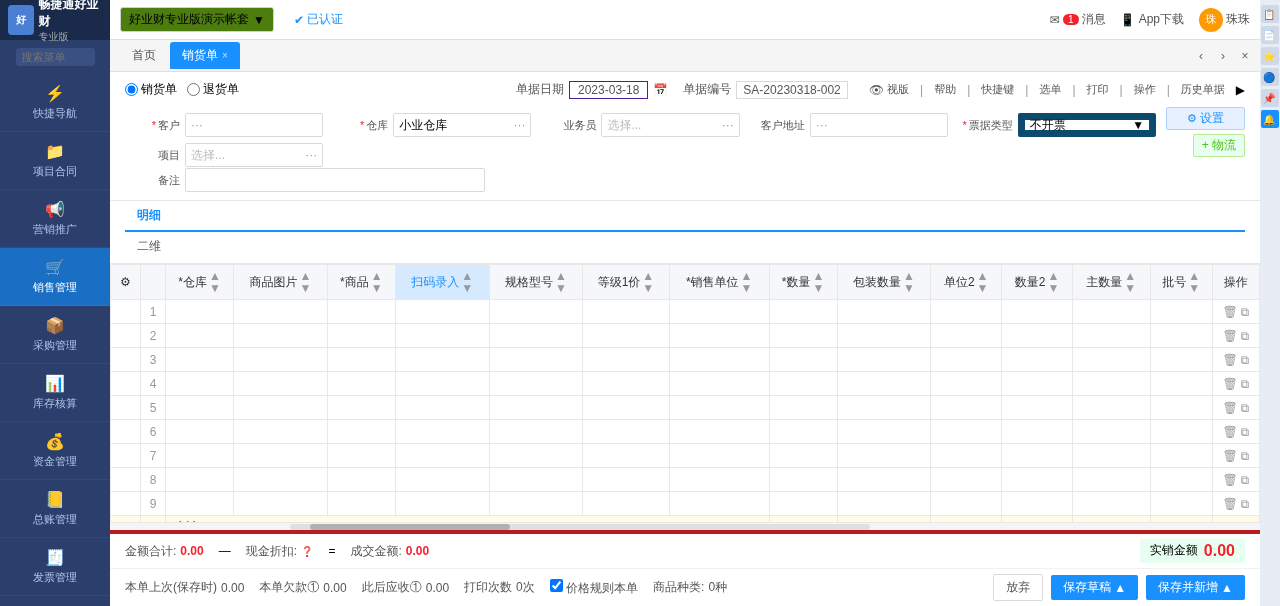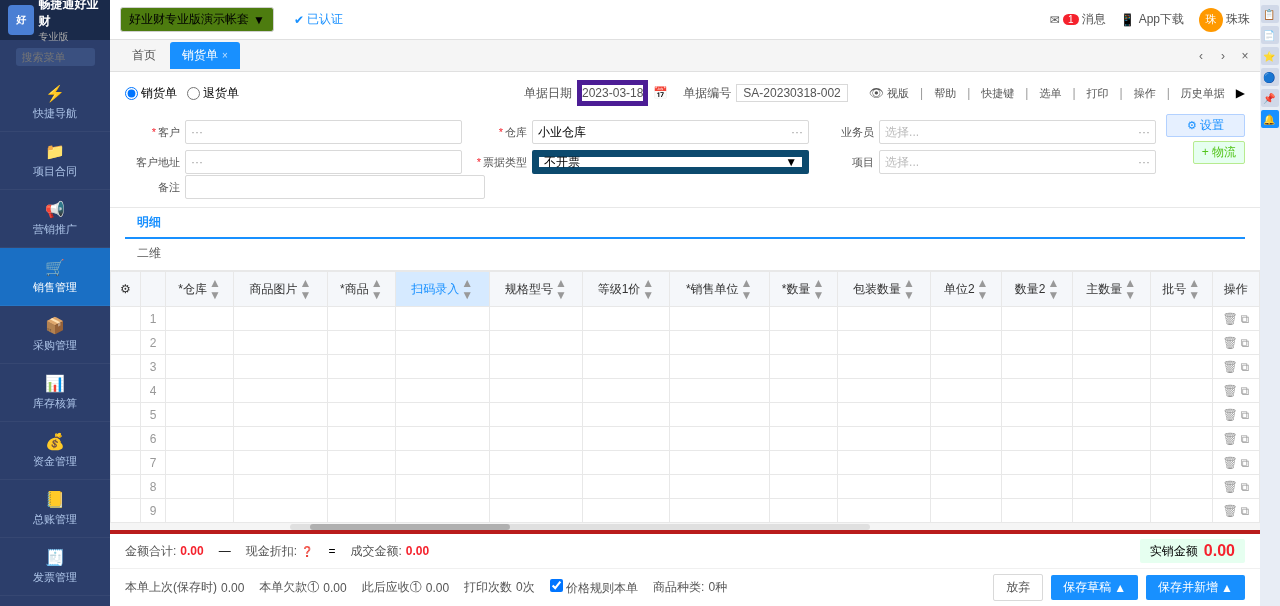--- a/index.html
+++ b/index.html
@@ -40,21 +40,21 @@
     
     .form-area { background: #fff; padding: 8px 15px; border-bottom: 1px solid #e8e8e8; }
     .form-header { display: flex; align-items: center; gap: 10px; margin-bottom: 8px; }
     .radio-group { display: flex; align-items: center; gap: 10px; }
     .radio-item { display: flex; align-items: center; gap: 3px; cursor: pointer; }
     .form-meta { display: flex; align-items: center; gap: 15px; margin-left: auto; }
     .form-meta-item { display: flex; align-items: center; gap: 5px; color: #555; }
     .form-toolbar { display: flex; gap: 5px; flex-wrap: wrap; align-items: center; }
     .toolbar-btn { display: flex; align-items: center; gap: 3px; padding: 2px 6px; border: none; background: none; cursor: pointer; color: #555; font-size: 11px; }
 
-    .form-fields { display: grid; grid-template-columns: 1fr 1fr 1fr; gap: 6px 10px; margin-top: 6px; }
+    .form-fields { display: grid; grid-template-columns: 1fr 1fr 1fr 1fr 1fr; gap: 6px 10px; margin-top: 6px; }
     .field-row { display: flex; align-items: center; gap: 5px; }
     .field-label { color: #555; min-width: 55px; text-align: right; font-size: 11px; }
     .field-label.required::before { content: '*'; color: #f5222d; margin-right: 2px; }
     .field-input { flex: 1; border: 1px solid #d9d9d9; border-radius: 2px; padding: 2px 5px; height: 24px; background: #fff; display: flex; align-items: center; justify-content: space-between; }
     .field-dots { color: #999; cursor: pointer; }
     .field-select { flex: 1; border: 7px solid #0c4a6e; border-radius: 2px; padding: 2px 5px; height: 24px; background: #fff; display: flex; align-items: center; justify-content: space-between; cursor: pointer; }
     .remark-row { display: flex; align-items: center; gap: 5px; margin-top: 1px; }
     .remark-input { width: 300px; border: 1px solid #d9d9d9; border-radius: 2px; padding: 2px 5px; height: 24px; }
     .right-btns { display: flex; flex-direction: column; gap: 4px; align-items: flex-end; }
     .btn-setup { background: #e6f0ff; color: #1890ff; border: 1px solid #b3d1ff; border-radius: 2px; padding: 2px 20px; cursor: pointer; font-size: 11px; }
@@ -80,21 +80,21 @@
     
     .scroll-indicator { height: 8px; background: #f5f5f5; border-top: 1px solid #e8e8e8; position: relative; }
     .scroll-track { position: absolute; top: 1px; left: 180px; width: 580px; height: 6px; background: #e0e0e0; border-radius: 3px; }
     .scroll-thumb { position: absolute; left: 20px; top: 0; width: 200px; height: 6px; background: #b0b0b0; border-radius: 3px; }
 
     
     .footer { background: #fff; border-top: 4px solid #b91c1c; }
     .footer-summary { padding: 5px 15px; display: flex; align-items: center; gap: 15px; border-bottom: 1px solid #f0f0f0; }
     .summary-item { display: flex; align-items: center; gap: 4px; color: #555; }
     .summary-value { color: #f5222d; font-weight: bold; }
-    .footer-actual { margin-left: auto; display: flex; align-items: center; gap: 6px; background: #e6fff0; padding: 3px 10px; border-radius: 2px; }
+    .footer-actual { margin-left: auto; display: flex; gap: 6px; background: #e6fff0; padding: 3px 10px; border-radius: 2px; }
     .actual-value { color: #f5222d; font-weight: bold; font-size: 16px; }
     .footer-bottom { padding: 5px 15px; display: flex; align-items: center; gap: 15px; }
     .footer-bottom-item { display: flex; align-items: center; gap: 4px; color: #555; }
     .footer-actions { margin-left: auto; display: flex; gap: 8px; align-items: center; }
     .btn-discard { background: #fff; border: 1px solid #d9d9d9; border-radius: 2px; padding: 4px 12px; cursor: pointer; color: #555; }
     .btn-save-draft { background: #1890ff; color: #fff; border: none; border-radius: 2px; padding: 4px 12px; cursor: pointer; display: flex; align-items: center; gap: 3px; }
     .btn-save-new { background: #1890ff; color: #fff; border: none; border-radius: 2px; padding: 4px 12px; cursor: pointer; display: flex; align-items: center; gap: 3px; }
 
     
     .right-panel { width: 20px; background: #e8edf5; display: flex; flex-direction: column; align-items: center; padding: 5px 0; gap: 3px; }
@@ -219,21 +219,21 @@
           <span>销货单</span>
         </label>
         <label class="radio-item">
           <input type="radio" name="order_type" style="">
           <span>退货单</span>
         </label>
       </div>
       <div class="form-meta">
         <div class="form-meta-item">
           <span>单据日期</span>
-          <span style="border:5px solid #4c1d95;padding:1px 0;background:#fff;cursor:pointer;">2023-03-18</span>
+          <span style="border:1px solid #4c1d95;padding:1px 8px;background:#fff;cursor:pointer;">2023-03-18</span>
           <span style="cursor:pointer;">📅</span>
         </div>
         <div class="form-meta-item">
           <span>单据编号</span>
           <span style="border:1px solid #d9d9d9;padding:1px 6px;background:#fff;cursor:pointer;">SA-20230318-002</span>
         </div>
         <div class="form-toolbar">
           <button class="toolbar-btn"><span>👁</span> 视版</button>
           <span class="divider-icon">|</span>
           <button class="toolbar-btn">帮助</button>

